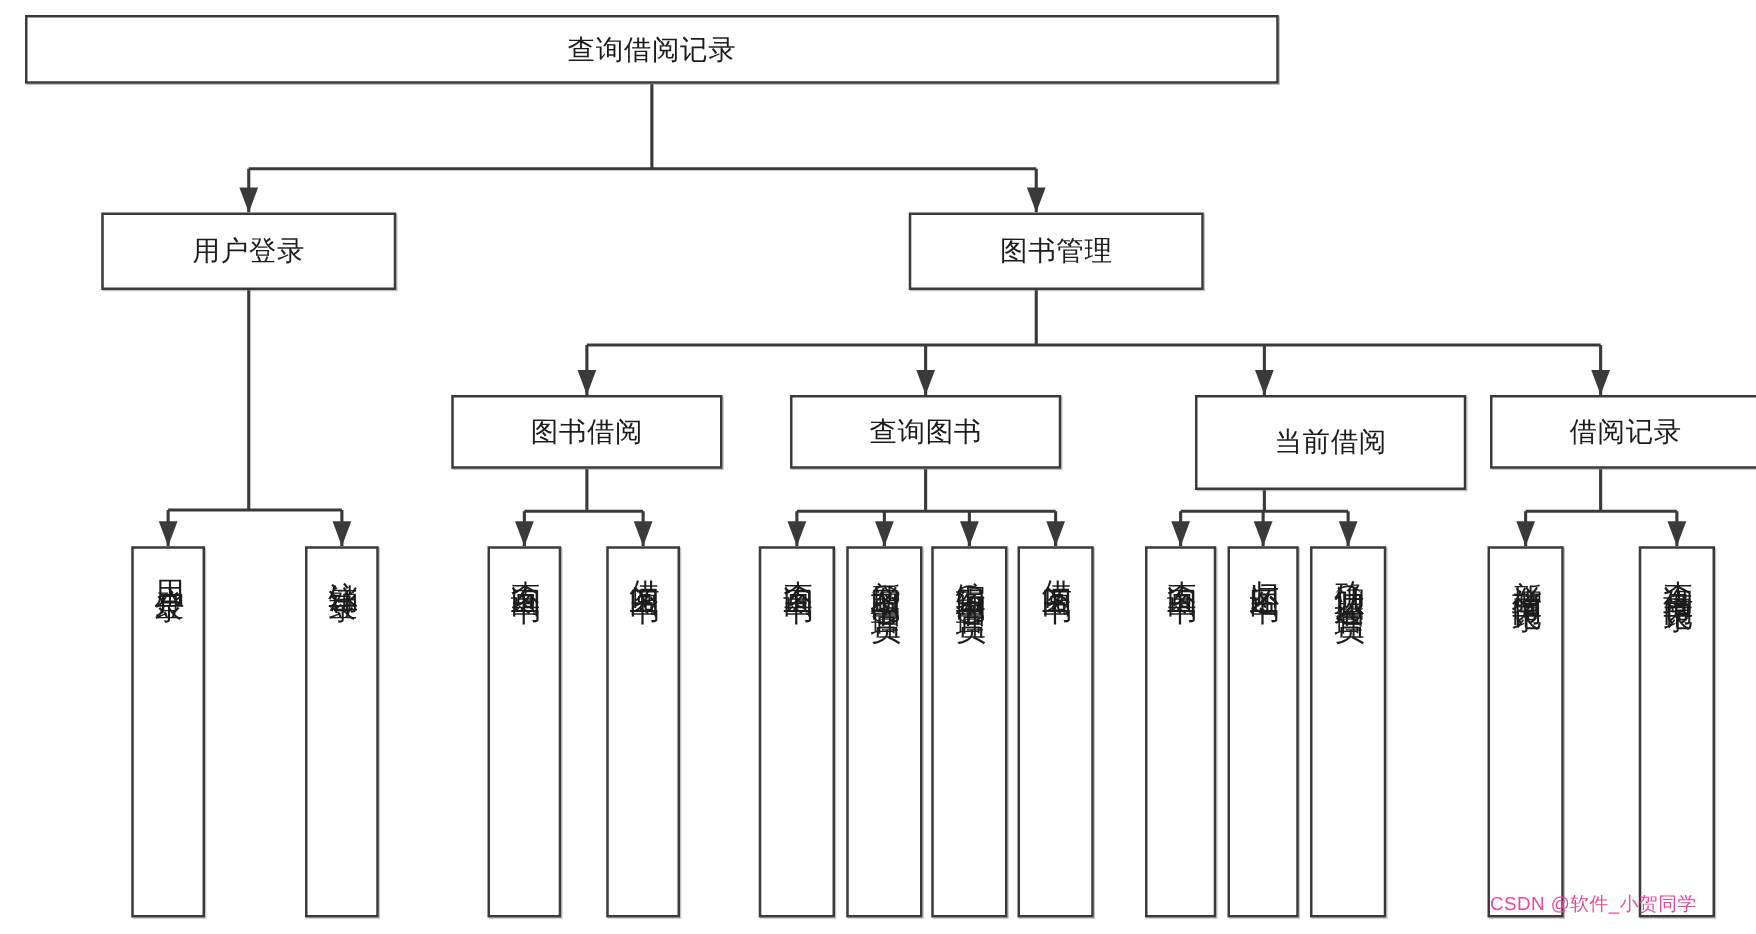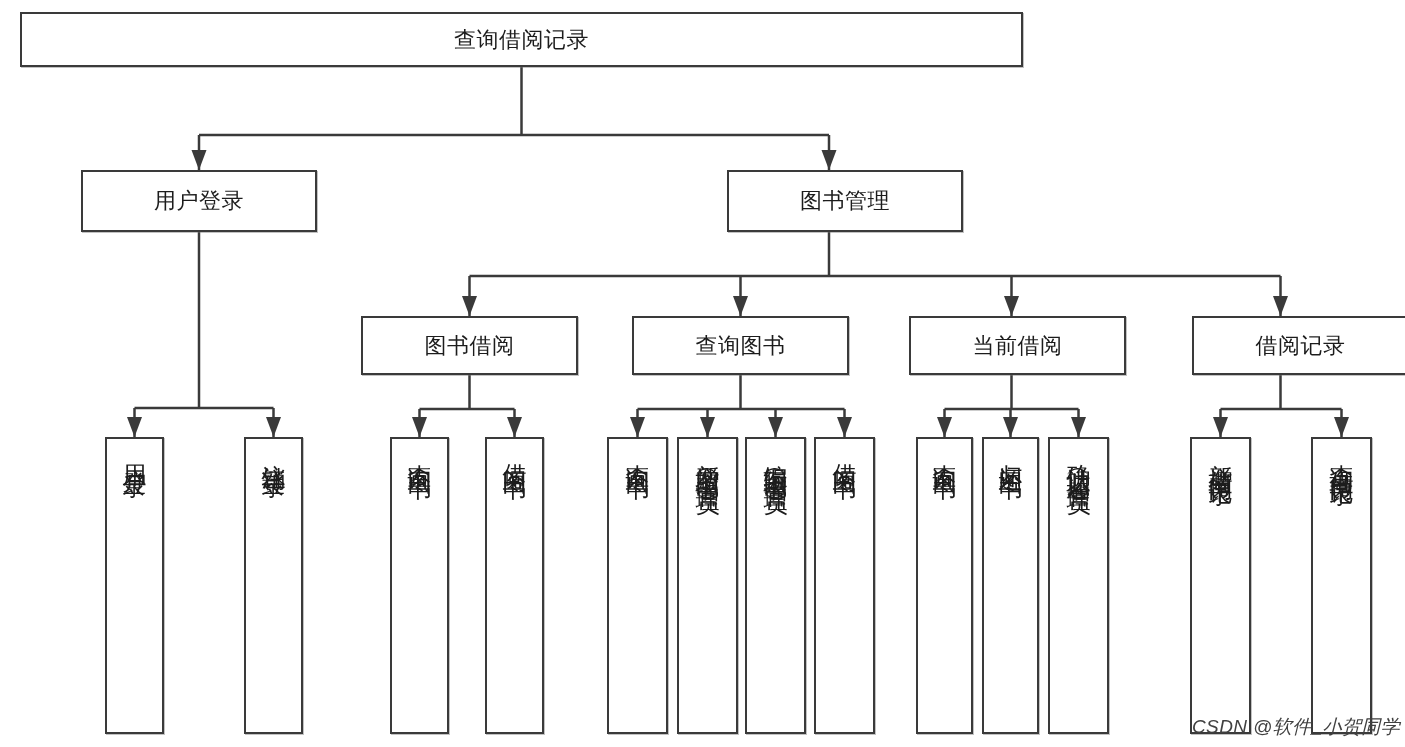--- a/index.html
+++ b/index.html
@@ -31,26 +31,25 @@
     writing-mode:vertical-rl;
     text-orientation:upright;
     font-size:24px;
     line-height:1.0;
     letter-spacing:4px;
     height:auto;
   }
   #edges{position:absolute;left:0;top:0;width:1405px;height:747px;pointer-events:none;}
   #watermark{
     position:absolute;
-    color:#404040;
-    font-size:19px;
+    color:#ec4899;
+    font-size:15px;
     letter-spacing:.4px;
     white-space:pre;
     user-select:none;
-    font-style:italic;
   }
 </style>
 </head>
 <body>
 
 <div id="diagram-root">
   <svg id="edges" viewBox="0 0 1405 747" width="1405" height="747">
       <line x1="521.5" y1="67" x2="521.5" y2="135" stroke="#3a3a3a" stroke-width="2.5"></line>
       <line x1="199" y1="135" x2="829" y2="135" stroke="#3a3a3a" stroke-width="2.5"></line>
       <line x1="199" y1="135" x2="199" y2="170" stroke="#3a3a3a" stroke-width="2.5"></line>
@@ -113,21 +112,21 @@
       </div>
       <div class="node horizontal" style="left: 711px; top: 170px; width: 236px; height: 62px; margin-left: 16px;">
         <span class="label">图书管理</span>
       </div>
       <div class="node horizontal" style="left: 361px; top: 316px; width: 217px; height: 59px;">
         <span class="label">图书借阅</span>
       </div>
       <div class="node horizontal" style="left: 632px; top: 316px; width: 217px; height: 59px;">
         <span class="label">查询图书</span>
       </div>
-      <div class="node horizontal" style="left: 909px; top: 316px; width: 217px; height: 59px;">
+      <div class="node horizontal" style="left: 956px; top: 316px; width: 217px; height: 76px;">
         <span class="label">当前借阅</span>
       </div>
       <div class="node horizontal" style="left: 1172px; top: 316px; width: 217px; height: 59px; margin-left: 20px;">
         <span class="label">借阅记录</span>
       </div>
       <div class="node vertical" style="left: 105px; top: 437px; width: 59px; height: 297px;">
         <span class="label">用户登录</span>
       </div>
       <div class="node vertical" style="left: 244px; top: 437px; width: 59px; height: 297px;">
         <span class="label">注销登录</span>

